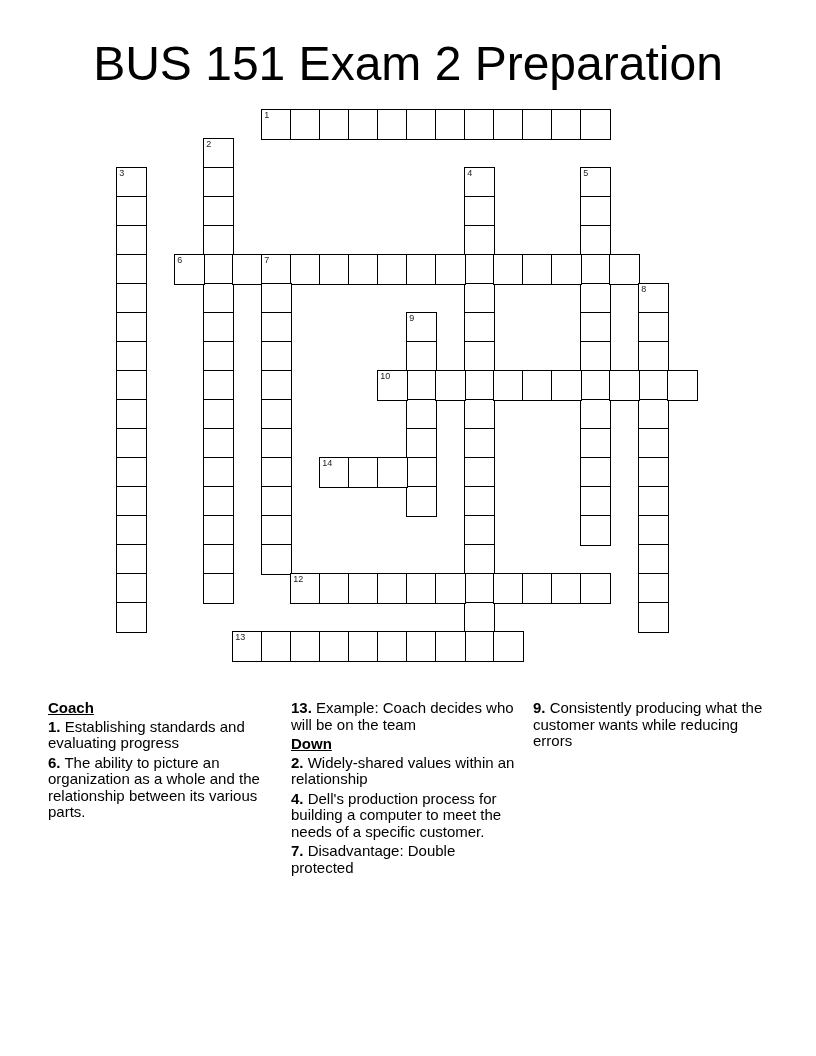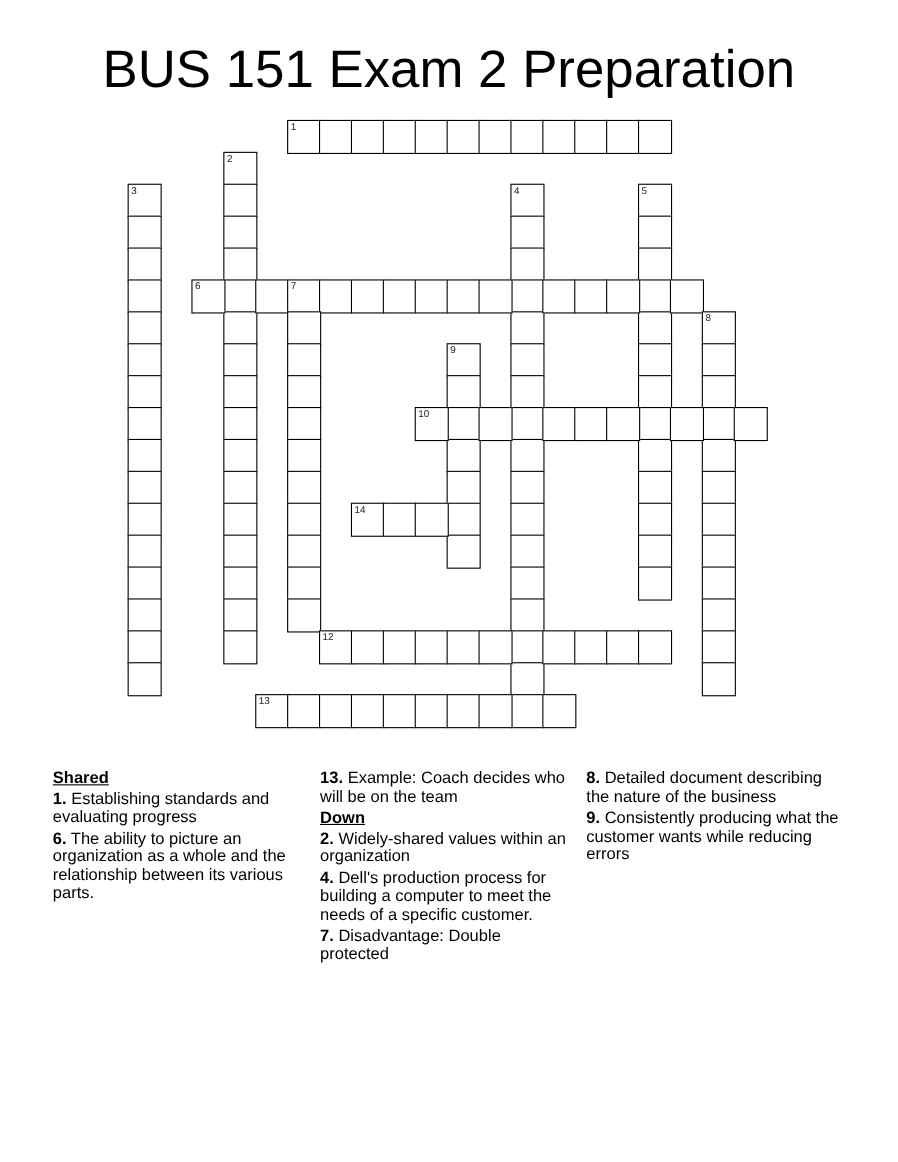--- a/index.html
+++ b/index.html
@@ -189,29 +189,28 @@
     <div class="cell" style="left: 291px; top: 632px;"></div>
     <div class="cell" style="left: 320px; top: 632px;"></div>
     <div class="cell" style="left: 349px; top: 632px;"></div>
     <div class="cell" style="left: 378px; top: 632px;"></div>
     <div class="cell" style="left: 407px; top: 632px;"></div>
     <div class="cell" style="left: 436px; top: 632px;"></div>
     <div class="cell" style="left: 494px; top: 632px;"></div>
   </div>
 
 <div class="clues col1">
-  <div class="heading">Shared</div>
+  <div class="heading">Coach</div>
   <div class="clue"><b>1.</b><span> Establishing standards and evaluating progress</span></div>
   <div class="clue"><b>6.</b><span> The ability to picture an organization as a whole and the relationship between its various parts.</span></div>
 </div>
 
 <div class="clues col2">
   <div class="clue"><b>13.</b><span> Example: Coach decides who will be on the team</span></div>
   <div class="heading">Down</div>
-  <div class="clue"><b>2.</b><span> Widely-shared values within an organization</span></div>
+  <div class="clue"><b>2.</b><span> Widely-shared values within an relationship</span></div>
   <div class="clue"><b>4.</b><span> Dell's production process for building a computer to meet the needs of a specific customer.</span></div>
   <div class="clue"><b>7.</b><span> Disadvantage: Double protected</span></div>
 </div>
 
 <div class="clues col3">
-  <div class="clue"><b>8.</b><span> Detailed document describing the nature of the business</span></div>
   <div class="clue"><b>9.</b><span> Consistently producing what the customer wants while reducing errors</span></div>
 </div>
 
 </body></html>

